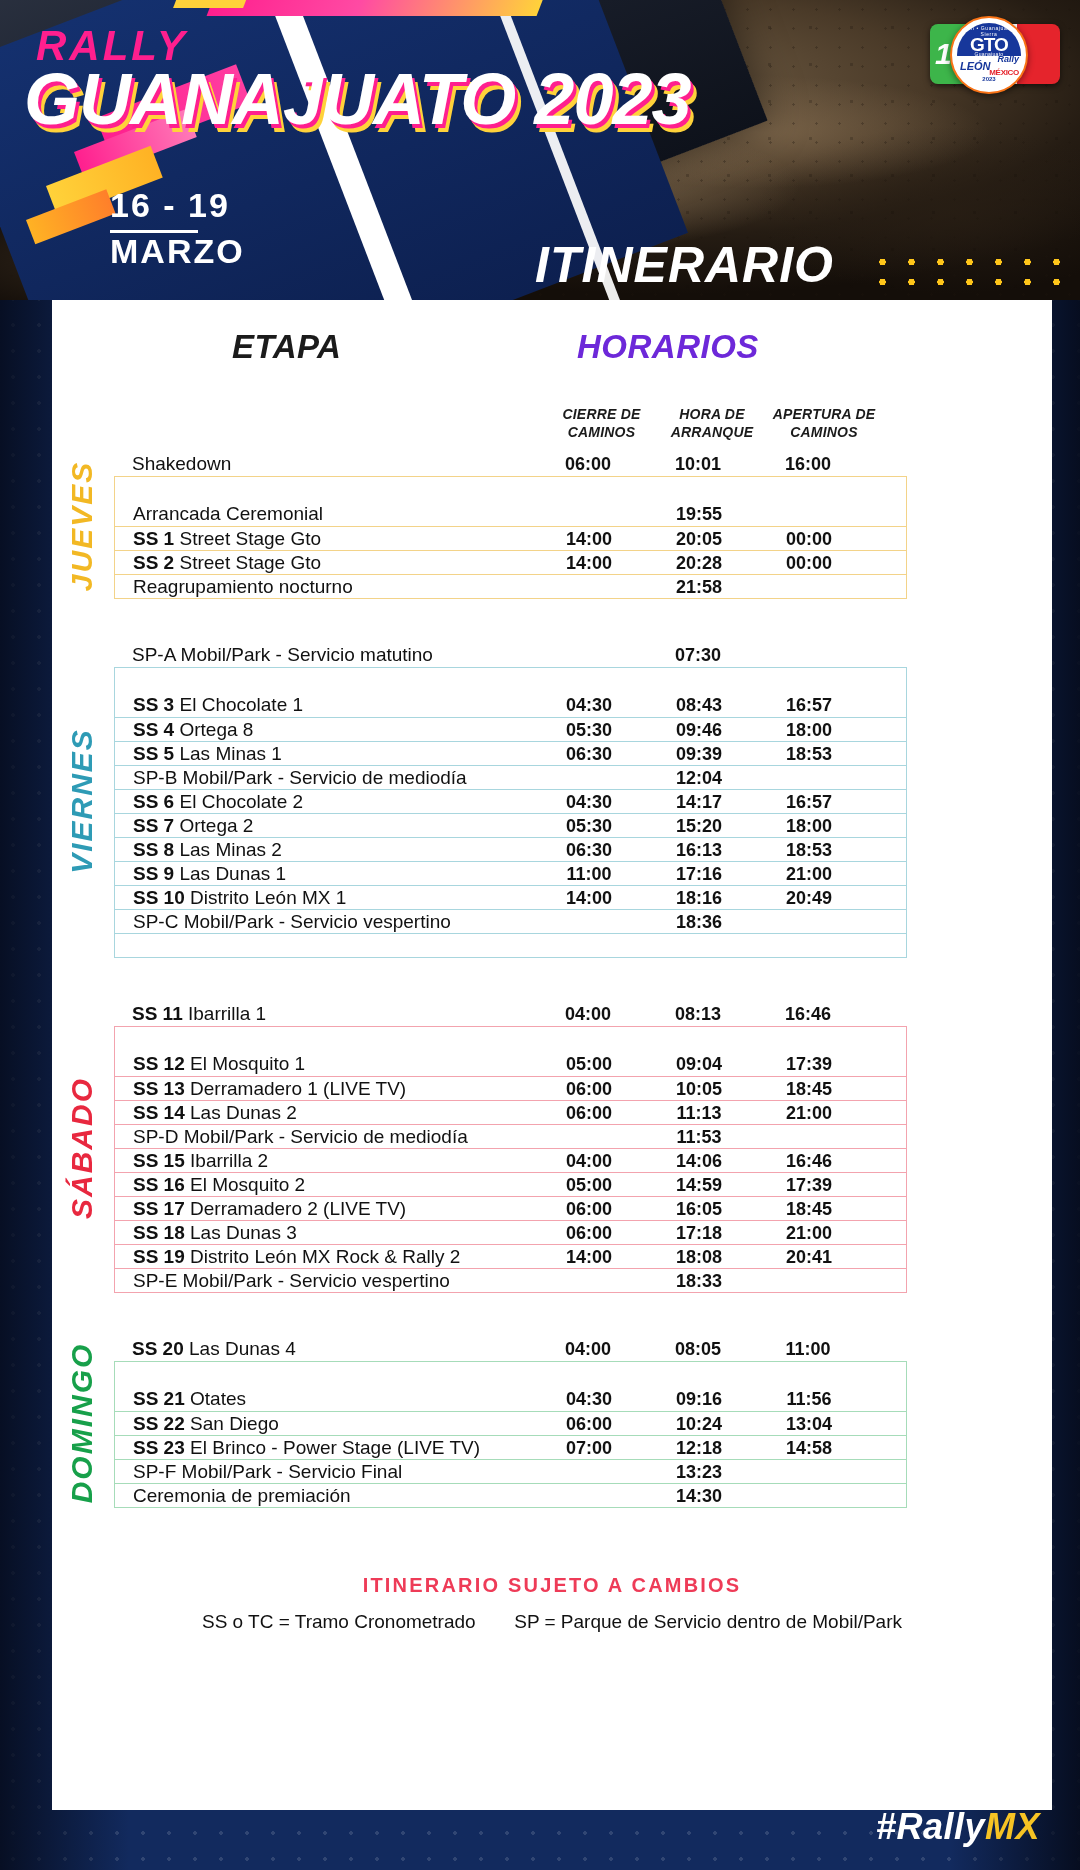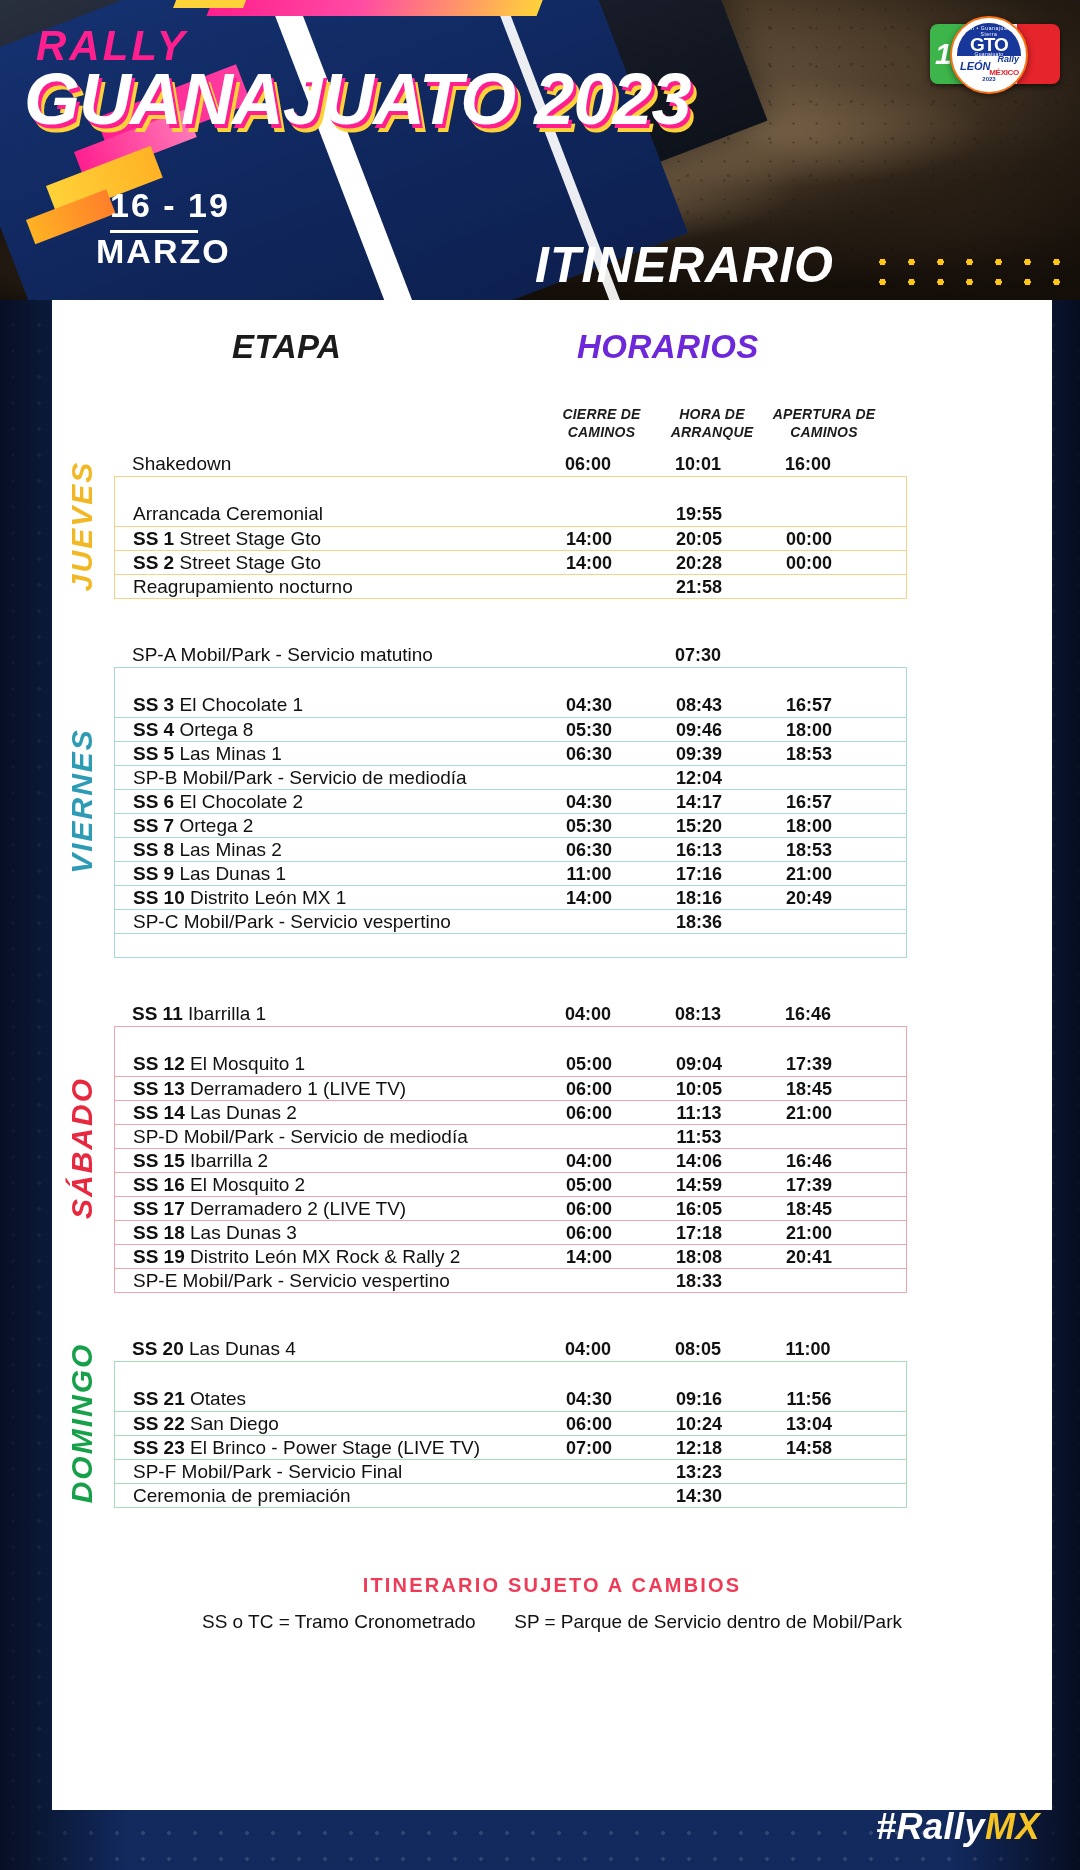--- a/index.html
+++ b/index.html
@@ -104,21 +104,21 @@
     text-shadow: 3px 4px 0 #ff1f8e, 6px 8px 0 #ffd23a;
   }
   .t-dates{
     left:110px; top:186px;
     font-size:34px; font-weight:bold; color:#ffffff; letter-spacing:2px;
   }
   .t-dates .divider{
     display:block; width:88px; height:3px; background:#ffffff; margin:5px 0 2px 0;
   }
   .t-month{
-    left:96px; top:232px;
+    left:110px; top:232px;
     font-size:34px; font-weight:bold; color:#ffffff; letter-spacing:2px;
   }
   .t-itin{
     right:246px; top:236px;
     font-size:50px; font-weight:bold; font-style:italic; color:#ffffff; letter-spacing:1px;
   }
   .dotgrid{
     position:absolute; right:12px; top:252px; z-index:9;
     width:200px; height:44px;
     background-image:radial-gradient(circle, #ffc61a 3.2px, transparent 3.4px);

